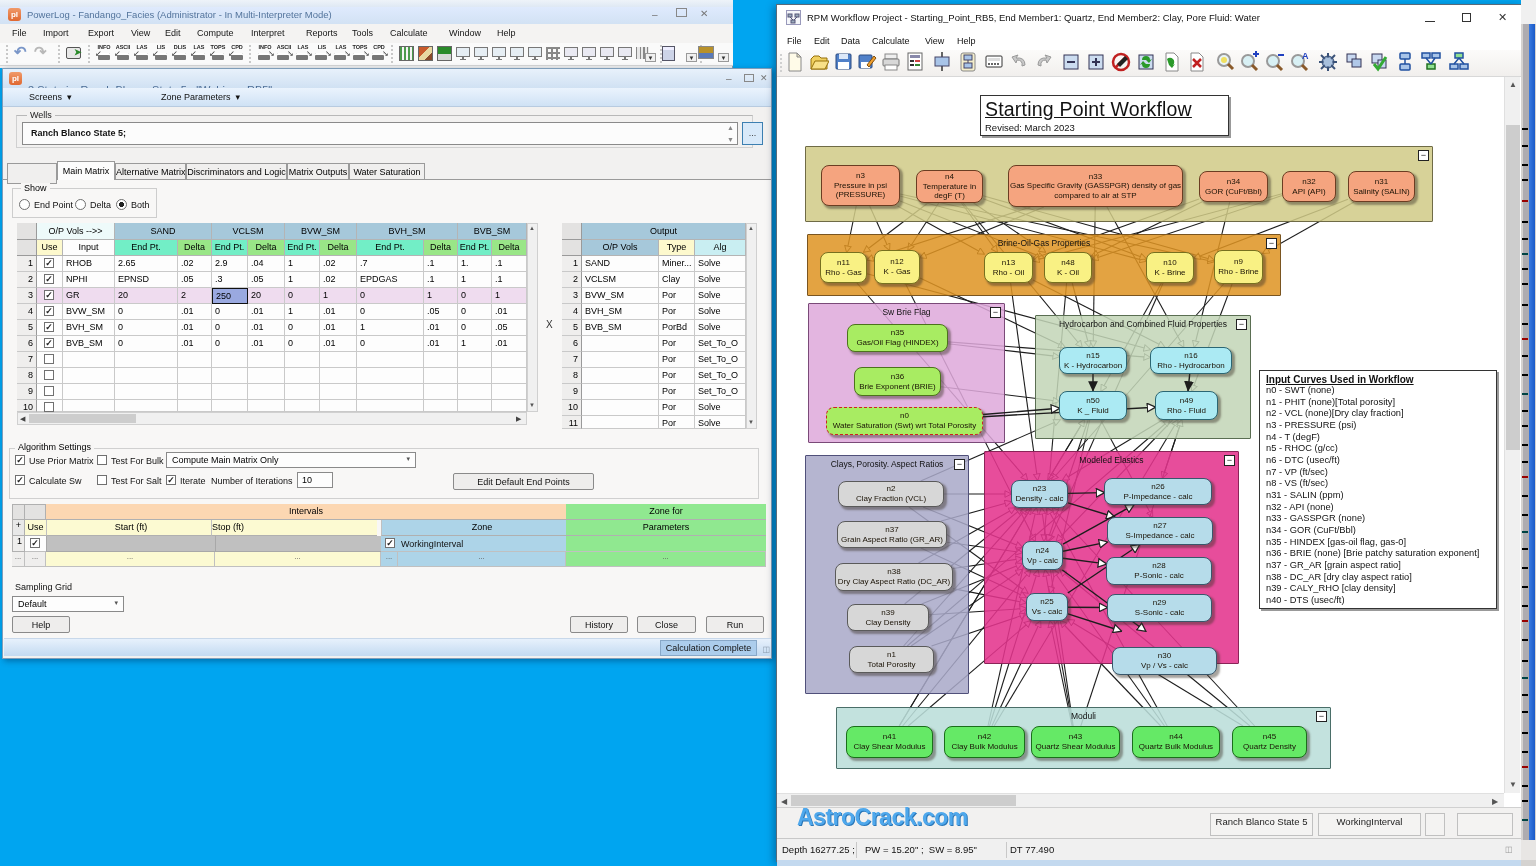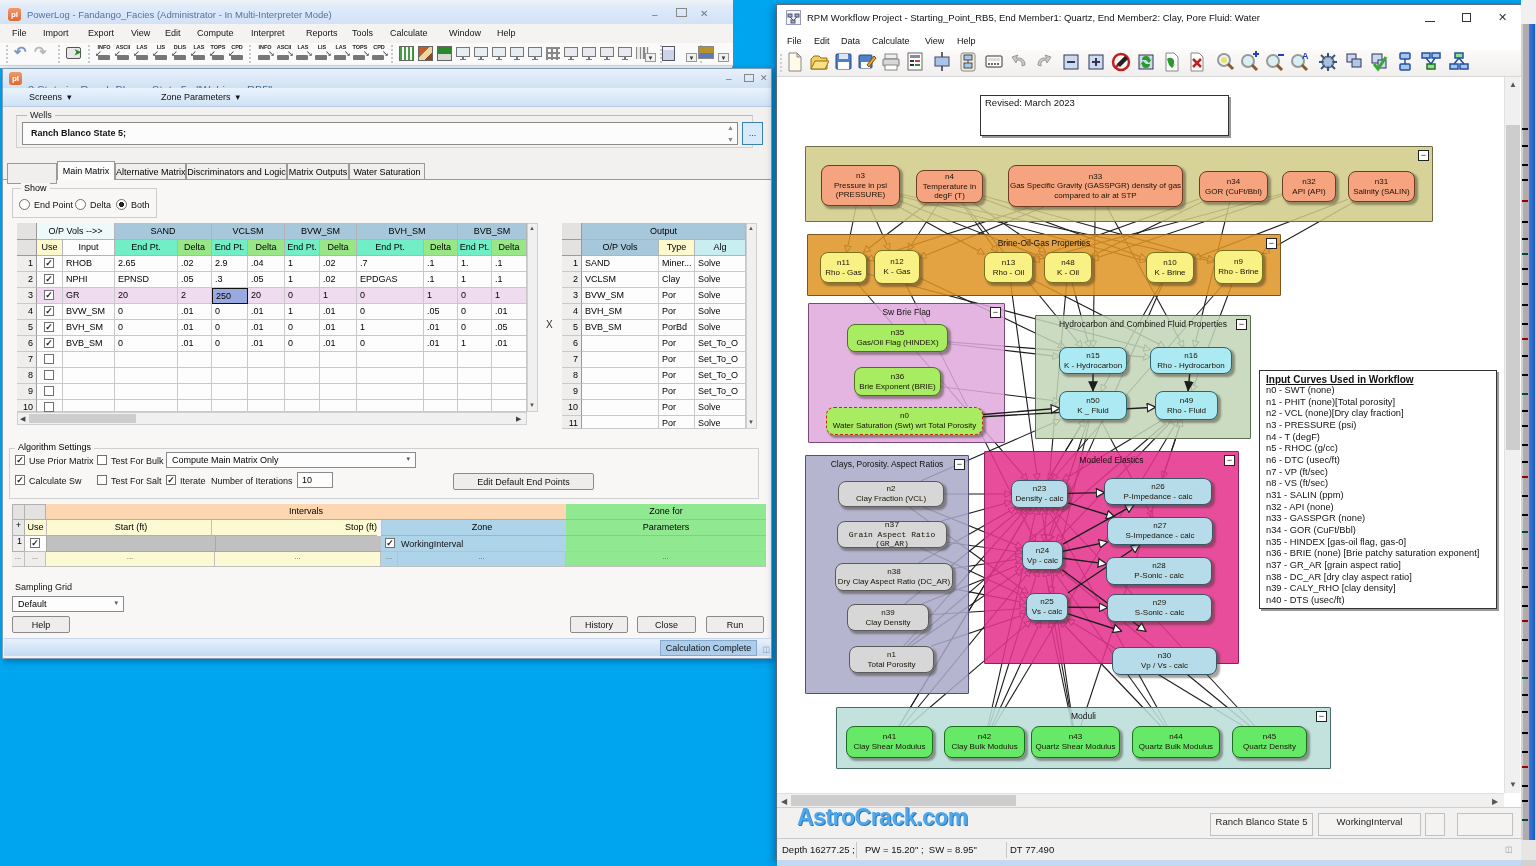--- a/index.html
+++ b/index.html
@@ -424,21 +424,21 @@
  <div class="abs" style="left:294px;top:403px;width:36px;height:16px;background:#fdfdfd;border:1px solid #8a8a8a;z-index:6;font-size:9px;padding:2px 0 0 4px">10</div>
  <div class="btn" style="left:450px;top:404px;width:141px;height:17px;padding-top:3px;z-index:6">Edit Default End Points</div>
 
 <div class="abs" style="left:9px;top:435px;width:13px;height:16px;background:#e3e2e1;border:1px solid #b0b0b0;z-index:6"></div>
 <div class="abs" style="left:22px;top:435px;width:21px;height:16px;background:#e3e2e1;border:1px solid #b0b0b0;border-left:none;z-index:6"></div>
 <div class="abs" style="left:43px;top:435px;width:520px;height:16px;background:#fcd7b2;border-bottom:1px solid #b0b0b0;z-index:6;font-size:9px;text-align:center;padding-top:2px">Intervals</div>
 <div class="abs" style="left:563px;top:435px;width:200px;height:16px;background:#90e890;border-bottom:1px solid #b0b0b0;z-index:6;font-size:9px;text-align:center;padding-top:2px">Zone for</div>
 <div class="abs" style="left:9px;top:451px;width:13px;height:16px;background:#e8e8e8;border:1px solid #b0b0b0;border-top:none;z-index:6;font-size:9px;text-align:center">+</div>
 <div class="abs" style="left:22px;top:451px;width:21px;height:16px;background:#fcfad2;border-bottom:1px solid #b0b0b0;z-index:6;font-size:9px;text-align:center;padding-top:2px">Use</div>
 <div class="abs" style="left:43px;top:451px;width:169px;height:16px;background:#fcfad2;border-left:1px solid #c0c0c0;border-bottom:1px solid #b0b0b0;z-index:6;font-size:9px;text-align:center;padding-top:2px">Start (ft)</div>
-<div class="abs" style="left:208px;top:451px;width:166px;height:16px;background:#fcfad2;border-left:1px solid #c0c0c0;border-bottom:1px solid #b0b0b0;z-index:6;font-size:9px;text-align:right;padding-top:2px">Stop (ft)</div>
+<div class="abs" style="left:208px;top:451px;width:166px;height:16px;background:#fcfad2;border-left:1px solid #c0c0c0;border-bottom:1px solid #b0b0b0;z-index:6;font-size:9px;text-align:left;padding-top:2px">Stop (ft)</div>
 <div class="abs" style="left:378px;top:451px;width:17px;height:16px;background:#add4e8;border-left:1px solid #c0c0c0;border-bottom:1px solid #b0b0b0;z-index:6"></div>
 <div class="abs" style="left:395px;top:451px;width:168px;height:16px;background:#add4e8;border-bottom:1px solid #b0b0b0;z-index:6;font-size:9px;text-align:center;padding-top:2px">Zone</div>
 <div class="abs" style="left:563px;top:451px;width:200px;height:16px;background:#90e890;border-bottom:1px solid #b0b0b0;z-index:6;font-size:9px;text-align:center;padding-top:2px">Parameters</div>
 <div class="abs" style="left:9px;top:467px;width:13px;height:16px;background:#efeeed;border:1px solid #b0b0b0;border-top:none;z-index:6;font-size:9px;text-align:right;padding-right:2px">1</div>
 <div class="abs" style="left:22px;top:467px;width:21px;height:16px;background:#fdfdfd;border-bottom:1px solid #c0c0c0;z-index:6">
       <span class="cb" style="left:5px;top:2px">✓</span>
     </div>
 <div class="abs" style="left:43px;top:467px;width:169px;height:16px;background:#c0c0c0;border-left:1px solid #a8a8a8;border-bottom:1px solid #a8a8a8;z-index:6"></div>
 <div class="abs" style="left:212px;top:467px;width:166px;height:16px;background:#c0c0c0;border-left:1px solid #a8a8a8;border-bottom:1px solid #a8a8a8;z-index:6"></div>
 <div class="abs" style="left:378px;top:467px;width:185px;height:16px;background:#add4e8;border-bottom:1px solid #c0c0c0;z-index:6">
@@ -829,21 +829,21 @@
       </div>
 <div class="nd" style="left:1059px;top:391px;width:68px;height:29px;background:#ABEAF3;border:1.3px solid #2b6673;">
         <div class="ndt">n50<br>K _ Fluid</div>
       </div>
 <div class="nd" style="left:1155px;top:391px;width:63px;height:29px;background:#ABEAF3;border:1.3px solid #2b6673;">
         <div class="ndt">n49<br>Rho - Fluid</div>
       </div>
 <div class="nd" style="left:838px;top:481px;width:106px;height:26px;background:#D7D7D7;border:1.3px solid #5a5a5a;">
         <div class="ndt">n2<br>Clay Fraction (VCL)</div>
       </div>
-<div class="nd" style="left:837px;top:521px;width:110px;height:27px;background:#D7D7D7;border:1.3px solid #5a5a5a;font-family:Liberation Mono, monospace;">
+<div class="nd" style="left:837px;top:521px;width:110px;height:27px;background:#D7D7D7;border:1.3px solid #5a5a5a;">
         <div class="ndt">n37<br>Grain Aspect Ratio (GR_AR)</div>
       </div>
 <div class="nd" style="left:835px;top:563px;width:118px;height:28px;background:#D7D7D7;border:1.3px solid #5a5a5a;">
         <div class="ndt">n38<br>Dry Clay Aspect Ratio (DC_AR)</div>
       </div>
 <div class="nd" style="left:847px;top:604px;width:82px;height:27px;background:#D7D7D7;border:1.3px solid #5a5a5a;">
         <div class="ndt">n39<br>Clay Density</div>
       </div>
 <div class="nd" style="left:849px;top:646px;width:85px;height:27px;background:#D7D7D7;border:1.3px solid #5a5a5a;">
         <div class="ndt">n1<br>Total Porosity</div>
@@ -882,20 +882,21 @@
         <div class="ndt">n43<br>Quartz Shear Modulus</div>
       </div>
 <div class="nd" style="left:1132px;top:726px;width:88px;height:32px;background:#65E966;border:1.3px solid #1b6e1b;">
         <div class="ndt">n44<br>Quartz Bulk Modulus</div>
       </div>
 <div class="nd" style="left:1232px;top:726px;width:75px;height:32px;background:#65E966;border:1.3px solid #1b6e1b;">
         <div class="ndt">n45<br>Quartz Density</div>
       </div>
 
 <div class="abs" style="left:980px;top:95px;width:249px;height:41px;background:#fff;border:1px solid #333;box-shadow:2px 2px 0 #999">
+ <div style="font-size:19.5px;color:#111;text-decoration:underline;padding:2px 0 0 4px;letter-spacing:0.2px">Starting Point Workflow</div>
  <div style="font-size:9.5px;color:#111;padding:1px 0 0 4px">Revised: March 2023</div>
 </div>
 
 <div class="abs" style="left:1259px;top:370px;width:238px;height:239px;background:#fff;border:1px solid #333;box-shadow:2px 2px 0 #999;padding:3px 0 0 6px">
  <div style="font-size:10px;font-weight:bold;text-decoration:underline;color:#111">Input Curves Used in Workflow</div>
  <div style="font-size:9.3px;line-height:11.65px;color:#111;white-space:nowrap">n0 - SWT (none)<br>n1 - PHIT (none)[Total porosity]<br>n2 - VCL (none)[Dry clay fraction]<br>n3 - PRESSURE (psi)<br>n4 - T (degF)<br>n5 - RHOC (g/cc)<br>n6 - DTC (usec/ft)<br>n7 - VP (ft/sec)<br>n8 - VS (ft/sec)<br>n31 - SALIN (ppm)<br>n32 - API (none)<br>n33 - GASSPGR (none)<br>n34 - GOR (CuFt/Bbl)<br>n35 - HINDEX  [gas-oil flag, gas-0]<br>n36 - BRIE (none)  [Brie patchy saturation exponent]<br>n37 - GR_AR [grain aspect ratio]<br>n38 - DC_AR [dry clay aspect ratio]<br>n39 - CALY_RHO [clay density]<br>n40 - DTS (usec/ft)</div>
 </div>
 
 </div>
   </div>

